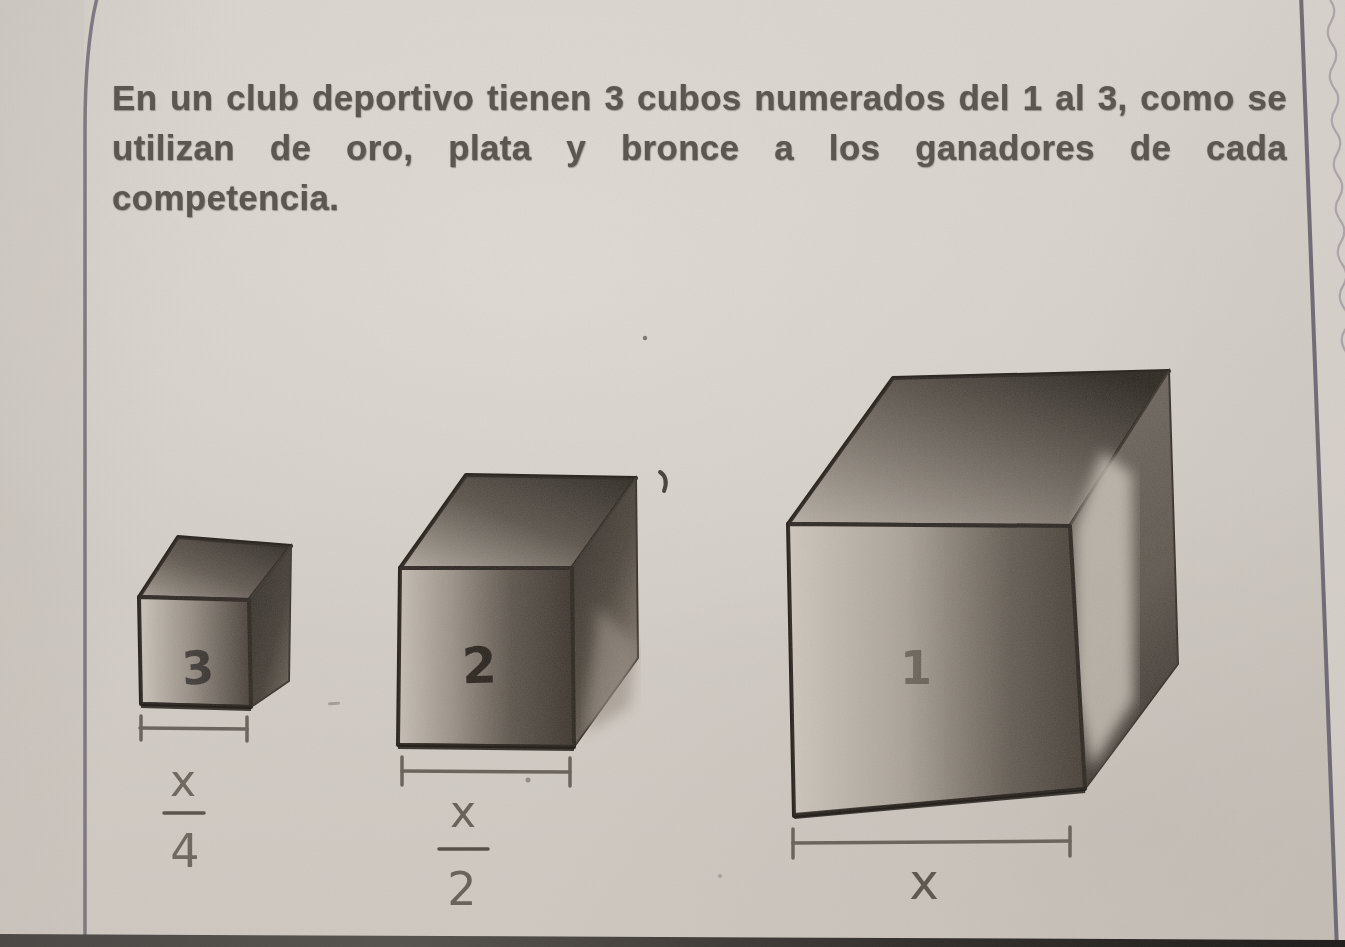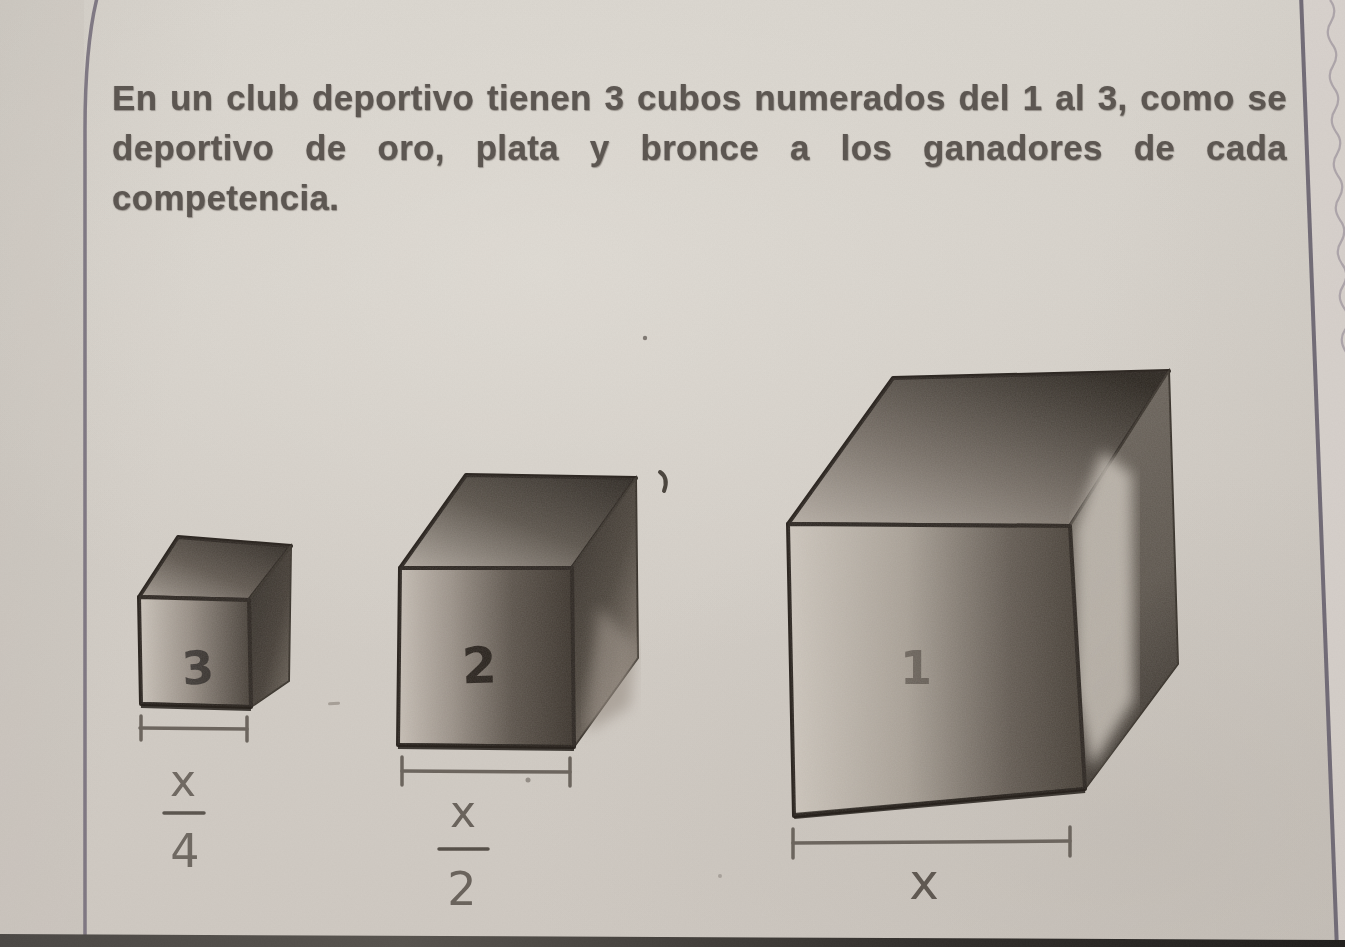--- a/index.html
+++ b/index.html
@@ -27,21 +27,21 @@
   .cube-num{ font-weight:600; }
   .dim-label{ fill:#5e5750; }
 </style>
 </head>
 <body>
 
 <div class="page">
 
   <div class="problem-text">
     <div class="line">En un club deportivo tienen 3 cubos numerados del 1 al 3, como se</div>
-    <div class="line">deportivo de oro, plata y bronce a los ganadores de cada competencia.</div>
+    <div class="line">utilizan de oro, plata y bronce a los ganadores de cada competencia.</div>
   </div>
 
   <svg class="overlay" width="1345" height="947" viewBox="0 0 1345 947">
     <defs>
       <linearGradient id="gf3" x1="0" y1="0" x2="1" y2="0">
         <stop offset="0" stop-color="#cbc4bb"></stop>
           <stop offset="0.45" stop-color="#978e85"></stop>
           <stop offset="1" stop-color="#443d36"></stop>
       </linearGradient>
       <linearGradient id="gt3" x1="0" y1="1" x2="1" y2="0">

